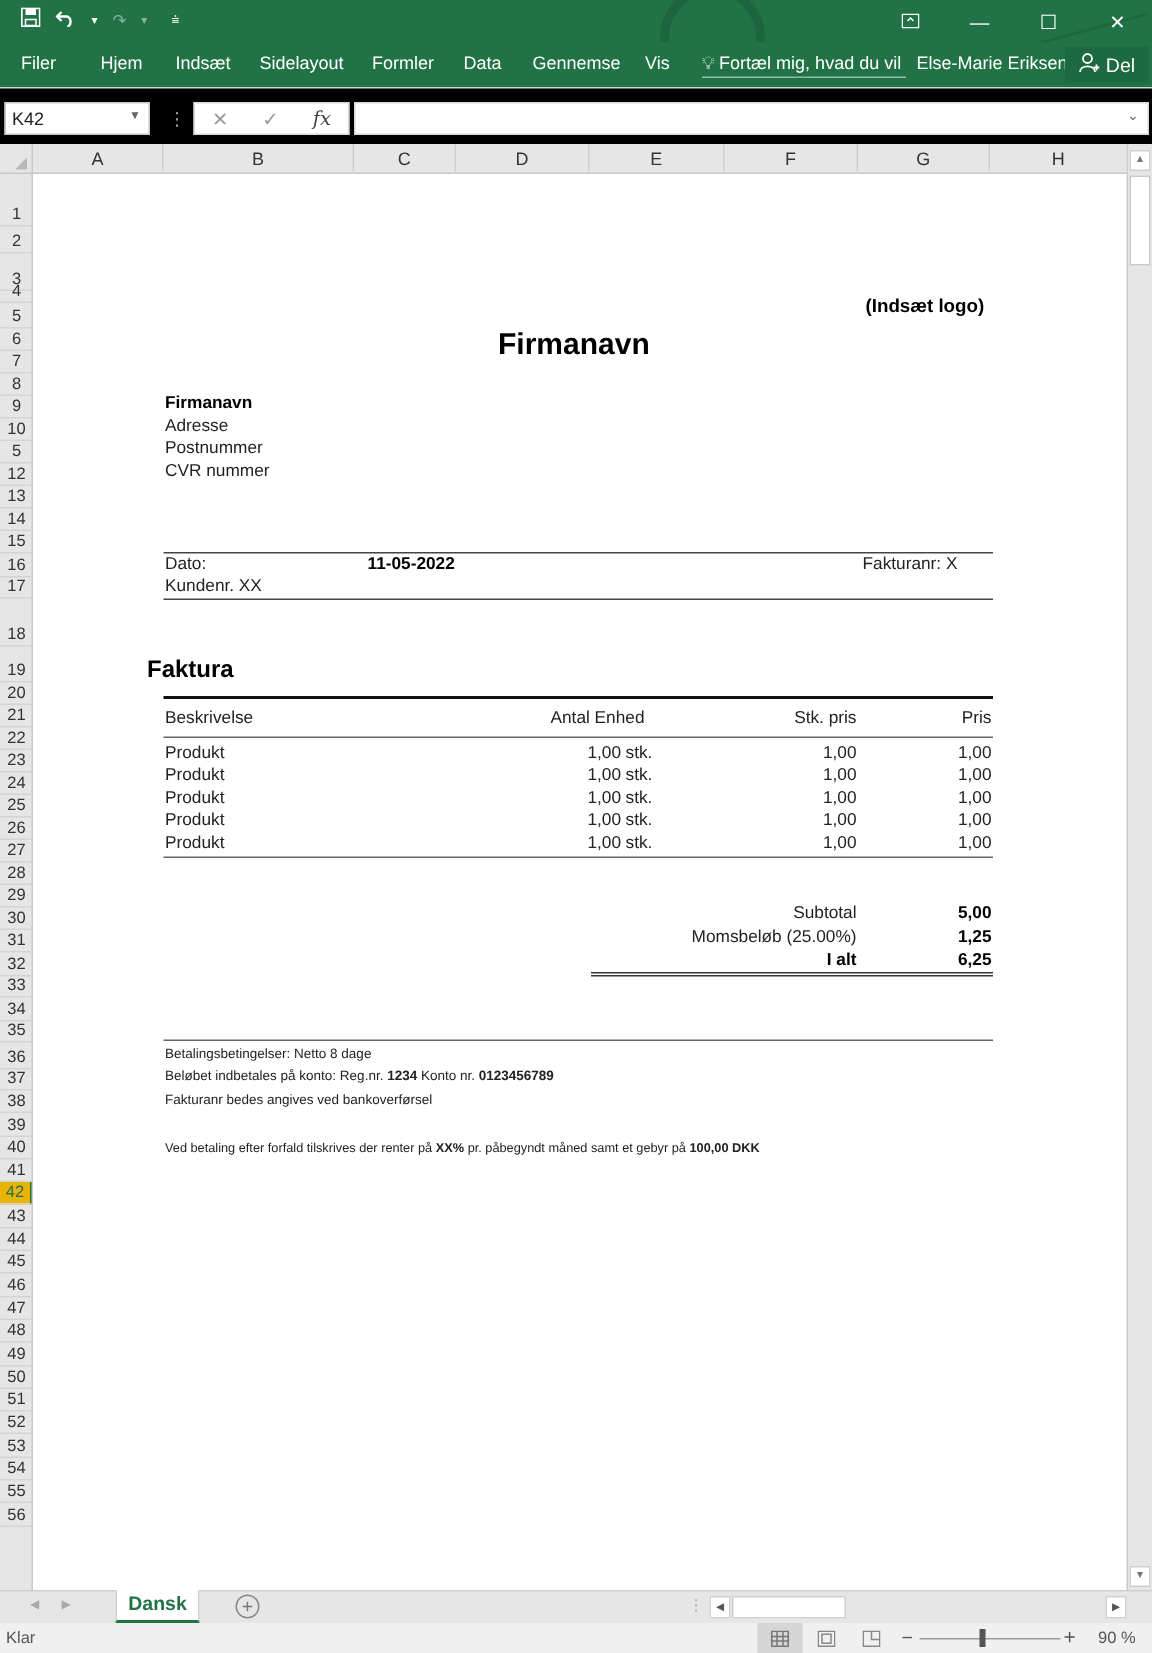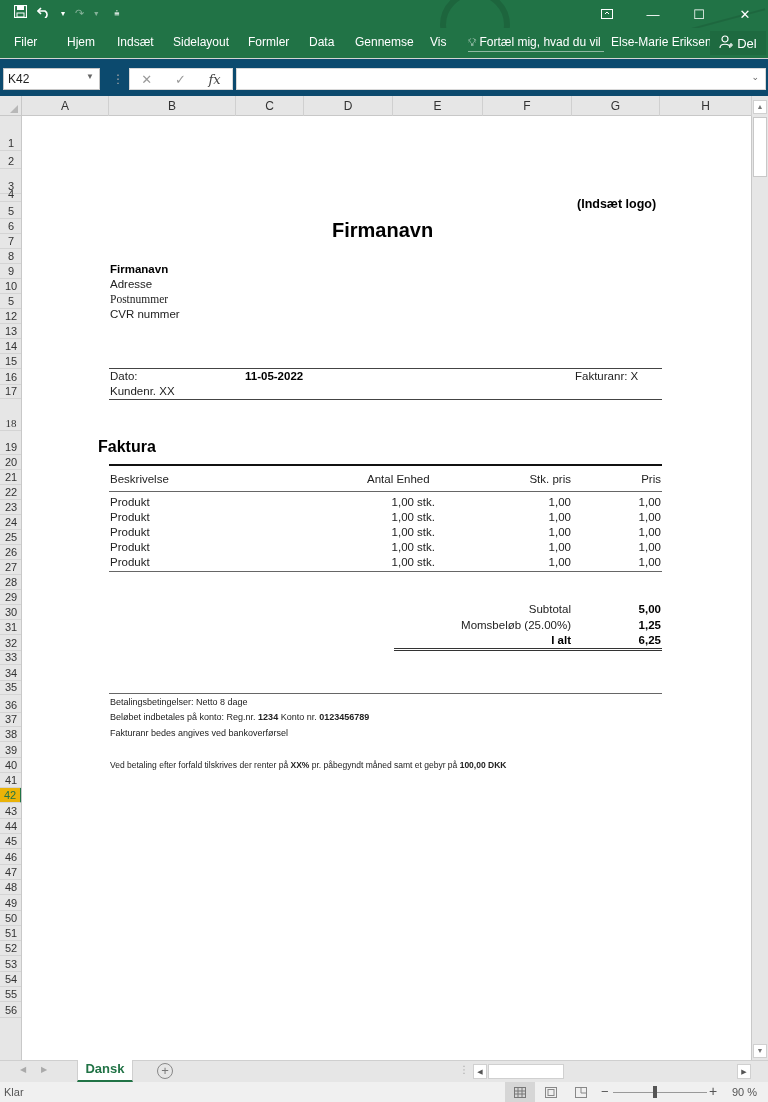--- a/index.html
+++ b/index.html
@@ -17,21 +17,21 @@
   .deco2 { position: absolute; left: 600px; top: 30px; width: 168px; height: 1px; border-top: 2px solid rgba(0,0,0,0.1); transform: rotate(-15deg); }
 
   
   .ribbon { position: absolute; left: 0; top: 28px; width: 768px; height: 30px; background: #217346; color: #fff; font-size: 12px; }
   .ribbon .tab { position: absolute; top: 7px; }
   .ribbon .tell { position: absolute; left: 468px; top: 7px; border-bottom: 1px solid rgba(255,255,255,0.5); padding-bottom: 2px; width: 136px; overflow: hidden; white-space: nowrap; }
   .ribbon .user { position: absolute; left: 611px; top: 7px; }
   .ribbon .share { position: absolute; left: 710px; top: 3px; height: 24px; width: 56px; background: #1e6a40; display: flex; align-items: center; justify-content: center; gap: 4px; font-size: 13px; }
 
   
-  .fbar { position: absolute; left: 0; top: 58px; width: 768px; height: 38px; background: #0c4a6e; border-top: 1px solid #d4d4d4; }
+  .fbar { position: absolute; left: 0; top: 58px; width: 768px; height: 38px; background: #000000; border-top: 1px solid #d4d4d4; }
   .namebox { position: absolute; left: 3px; top: 9px; width: 97px; height: 22px; background: #fff; border: 1px solid #c6c6c6; font-size: 12px; padding: 3px 4px; color: #222; }
   .namebox .dd { position: absolute; right: 5px; top: 3px; font-size: 8px; color: #666; }
   .fsep { position: absolute; left: 112px; top: 13px; color: #aaa; font-size: 12px; }
   .fbtns { position: absolute; left: 129px; top: 9px; width: 104px; height: 22px; background: #fff; border: 1px solid #d8d8d8; display: flex; align-items: center; justify-content: space-around; color: #999; font-size: 13px; }
   .fbtns .fx { font-family: "DejaVu Serif", serif; font-style: italic; color: #444; font-size: 13px; }
   .finput { position: absolute; left: 236px; top: 9px; width: 530px; height: 22px; background: #fff; border: 1px solid #d8d8d8; }
   .finput .exp { position: absolute; right: 6px; top: 3px; font-size: 9px; color: #666; }
 
   
   .colhdr { position: absolute; left: 0; top: 96px; width: 752px; height: 20px; background: #e6e6e6; border-bottom: 1px solid #c8c8c8; }
@@ -184,21 +184,21 @@
     <div class="r" style="top: 133px; height: 15px;">8</div>
     <div class="r" style="top: 148px; height: 15px;">9</div>
     <div class="r" style="top: 163px; height: 15px;">10</div>
     <div class="r" style="top: 178px; height: 15px;">5</div>
     <div class="r" style="top: 193px; height: 15px;">12</div>
     <div class="r" style="top: 208px; height: 15px;">13</div>
     <div class="r" style="top: 223px; height: 15px;">14</div>
     <div class="r" style="top: 238px; height: 15px;">15</div>
     <div class="r" style="top: 253px; height: 16px;">16</div>
     <div class="r" style="top: 269px; height: 14px;">17</div>
-    <div class="r" style="top: 283px; height: 32px; font-family: Liberation Serif, serif;">18</div>
+    <div class="r" style="top: 283px; height: 32px;">18</div>
     <div class="r" style="top: 315px; height: 24px;">19</div>
     <div class="r" style="top: 339px; height: 15px;">20</div>
     <div class="r" style="top: 354px; height: 15px;">21</div>
     <div class="r" style="top: 369px; height: 15px;">22</div>
     <div class="r" style="top: 384px; height: 15px;">23</div>
     <div class="r" style="top: 399px; height: 15px;">24</div>
     <div class="r" style="top: 414px; height: 15px;">25</div>
     <div class="r" style="top: 429px; height: 15px;">26</div>
     <div class="r" style="top: 444px; height: 15px;">27</div>
     <div class="r" style="top: 459px; height: 15px;">28</div>
@@ -233,21 +233,21 @@
   </div>
 
 <div class="sheet">
   <div class="pageedge"></div>
 
   <span class="txt b" style="left:555px;top:81px;font-size:12.5px;">(Indsæt logo)</span>
   <span class="txt b" style="left:310px;top:103px;font-size:20px;">Firmanavn</span>
 
   <span class="txt b" style="left:88px;top:147px;">Firmanavn</span>
   <span class="txt" style="left:88px;top:162px;">Adresse</span>
-  <span class="txt" style="left:88px;top:177px;font-family:Liberation Serif, serif;">Postnummer</span>
+  <span class="txt" style="left:88px;top:177px;">Postnummer</span>
   <span class="txt" style="left:88px;top:192px;">CVR nummer</span>
 
   <div class="hline" style="left:87px;top:252px;width:553px;height:1px;background:#444;"></div>
   <span class="txt" style="left:88px;top:254px;">Dato:</span>
   <span class="txt b" style="left:223px;top:254px;">11-05-2022</span>
   <span class="txt" style="left:553px;top:254px;">Fakturanr: X</span>
   <span class="txt" style="left:88px;top:269px;">Kundenr. XX</span>
   <div class="hline" style="left:87px;top:283px;width:553px;height:1px;background:#444;"></div>
 
   <span class="txt b" style="left:76px;top:322px;font-size:16px;">Faktura</span>

